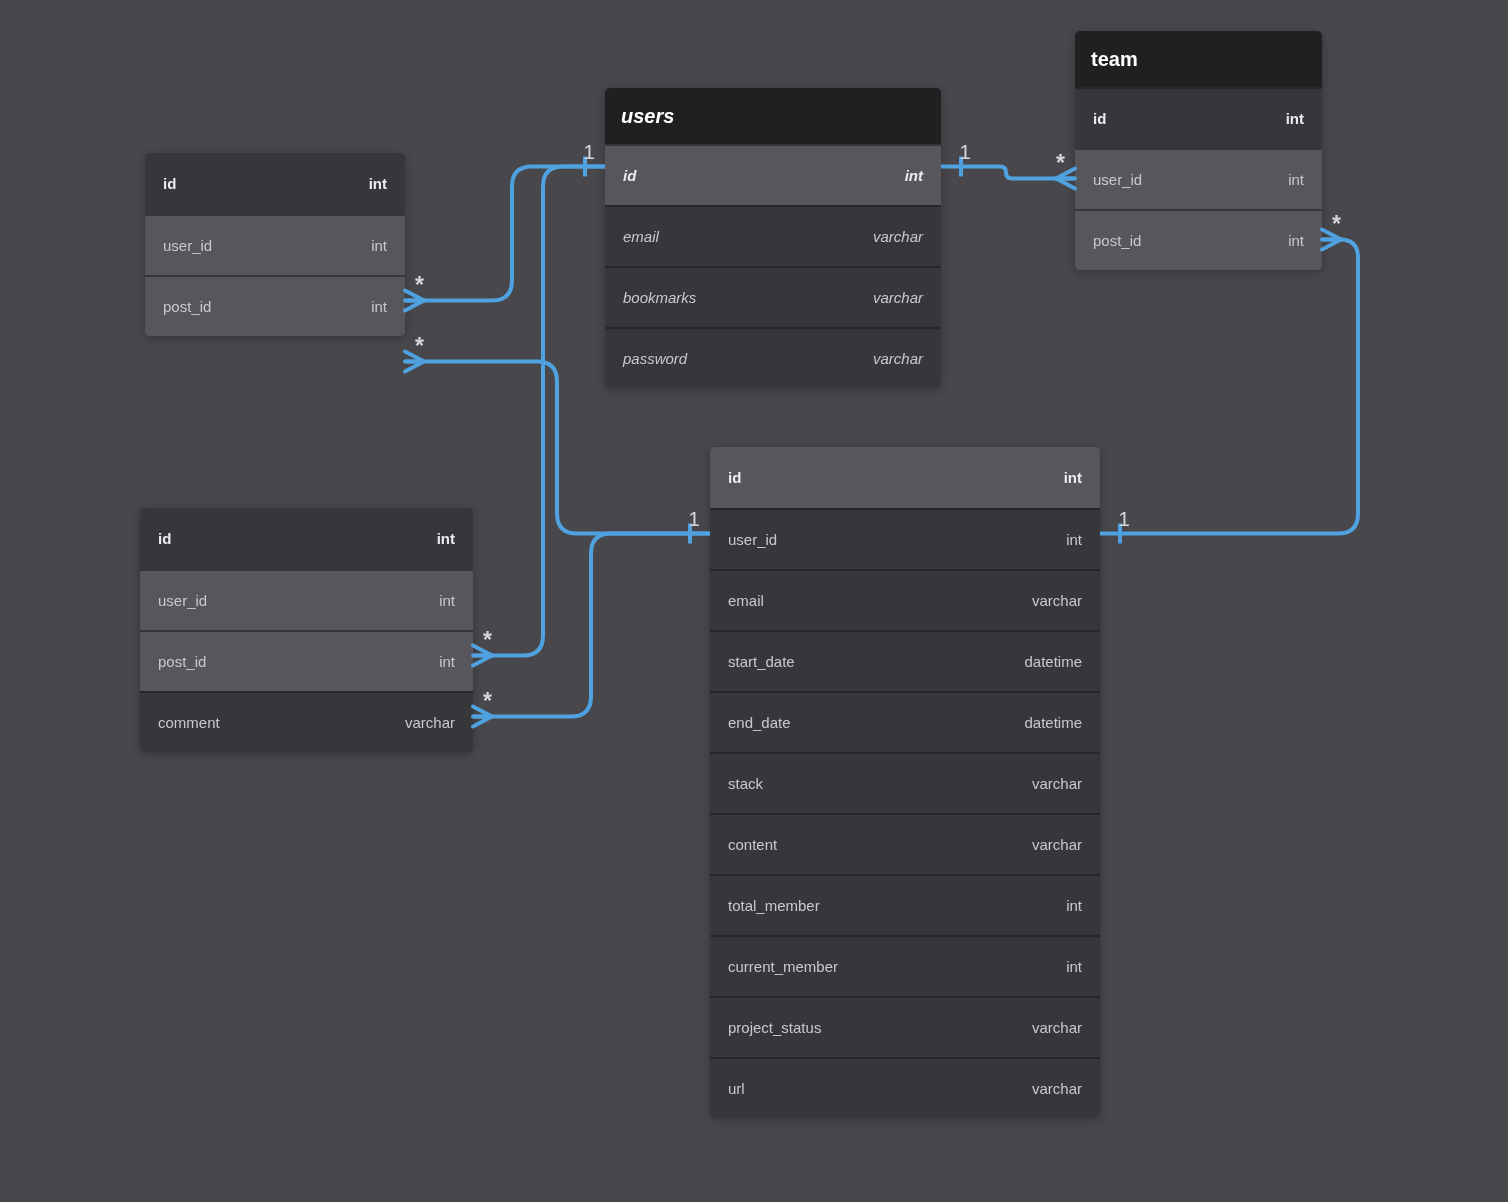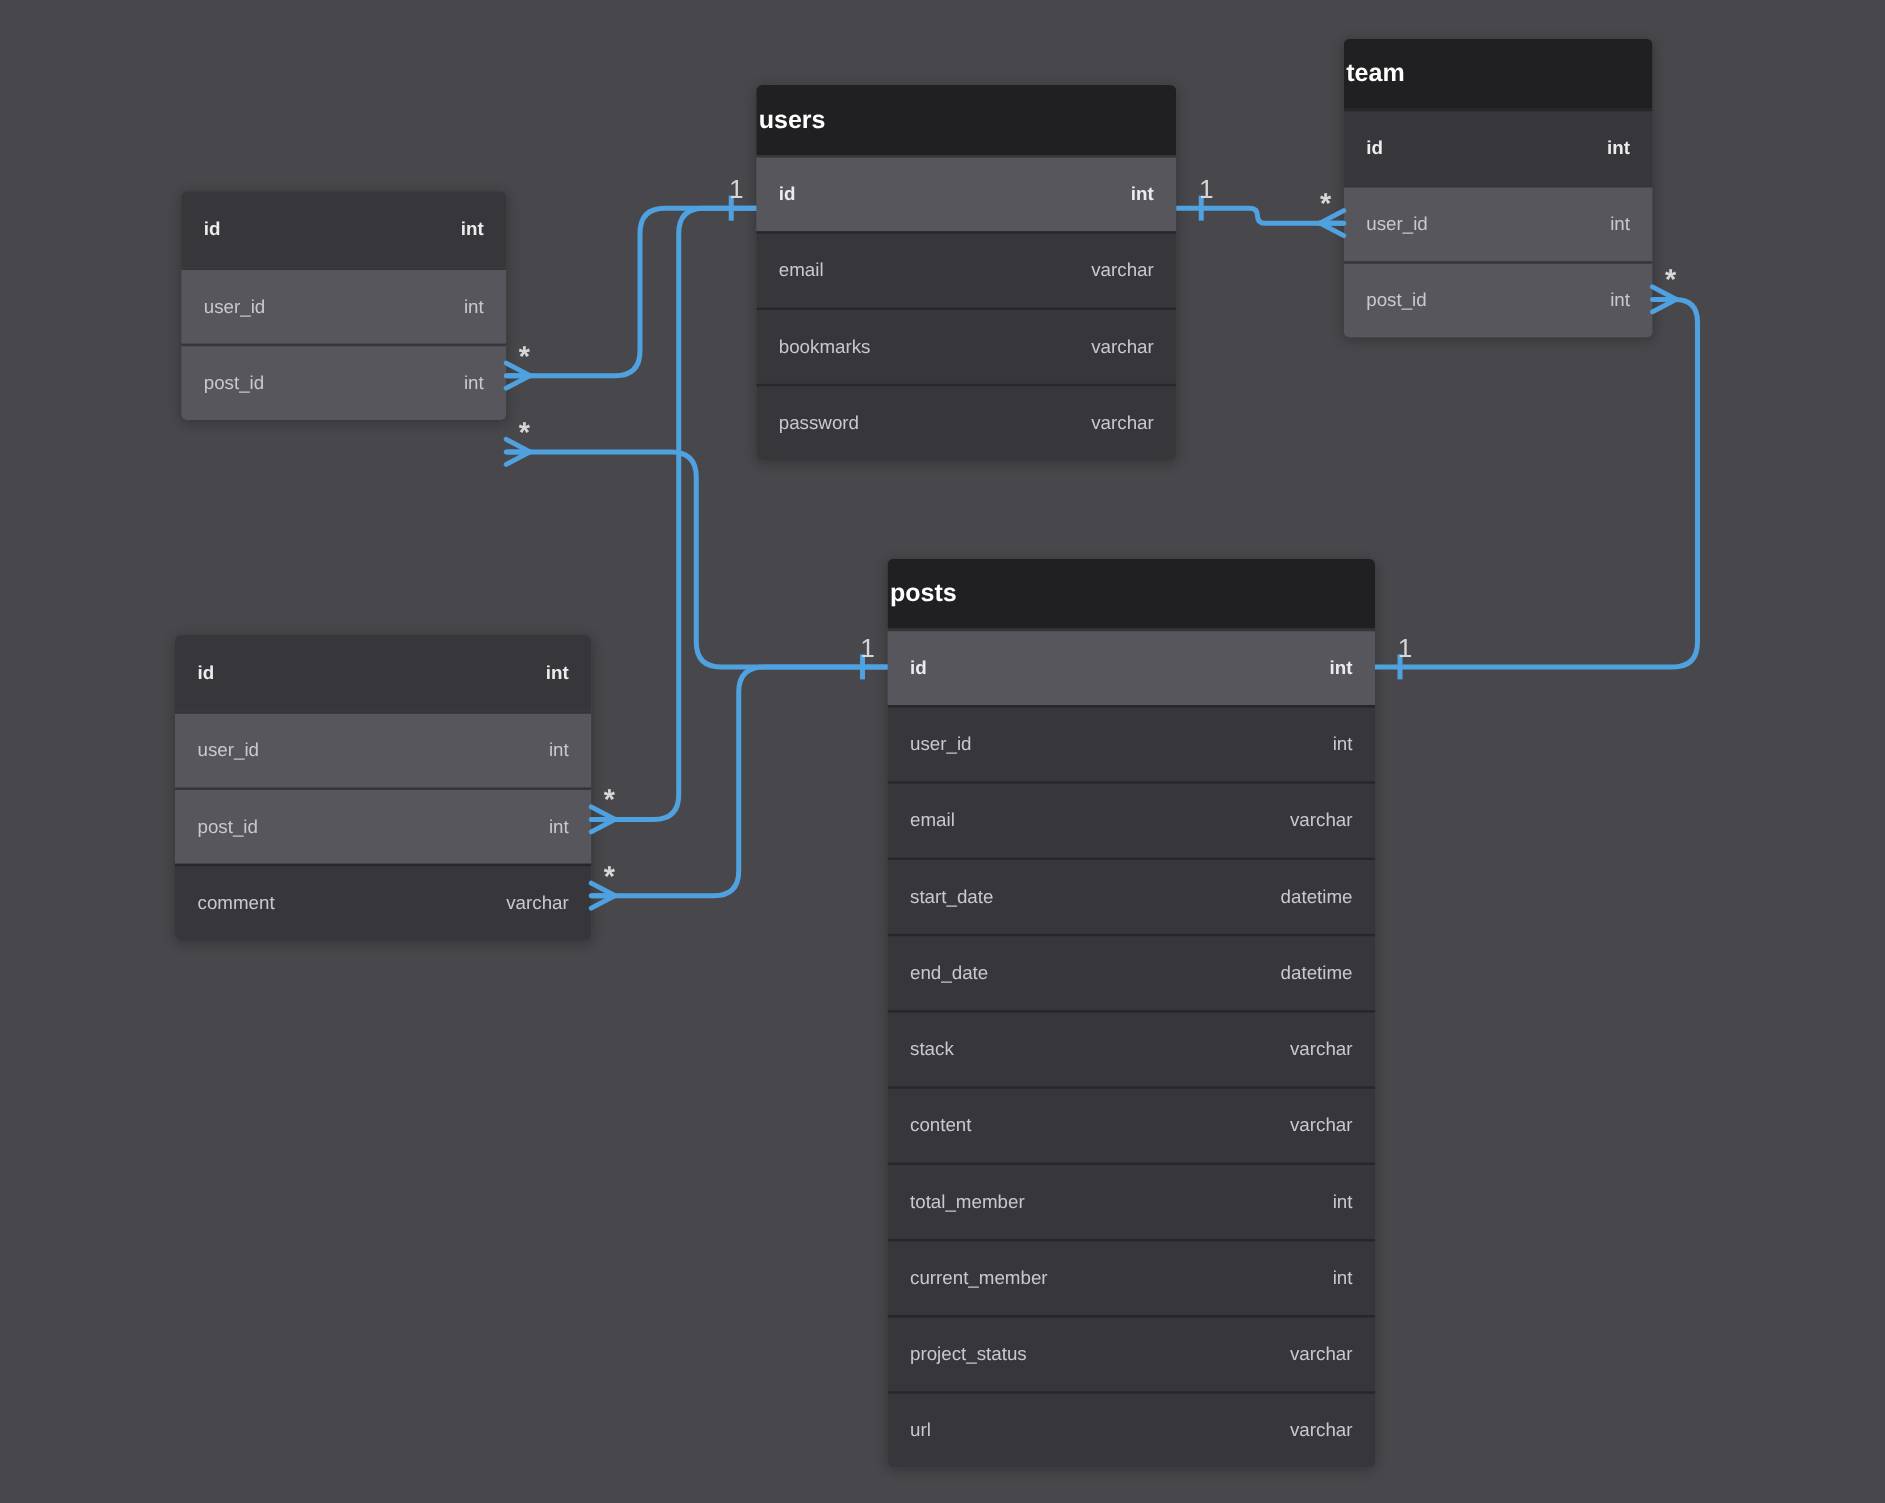--- a/index.html
+++ b/index.html
@@ -24,21 +24,21 @@
     cursor: default;
   }
   .db-table-header {
     background: #202023;
     color: #ffffff;
     font-weight: bold;
     font-size: 20px;
     height: 56px;
     display: flex;
     align-items: center;
-    padding: 0 2px;
+    padding: 0 16px;
     box-sizing: border-box;
   }
   .db-row {
     height: 61px;
     display: flex;
     align-items: center;
     justify-content: space-between;
     padding: 0 18px;
     box-sizing: border-box;
     font-size: 15px;
@@ -76,21 +76,21 @@
         </div>
         <div class="db-row hl">
           <span class="fname">user_id</span>
           <span class="ftype">int</span>
         </div>
         <div class="db-row hl">
           <span class="fname">post_id</span>
           <span class="ftype">int</span>
         </div>
       </div>
-      <div class="db-table" style="left: 605px; top: 68px; width: 336px;">
+      <div class="db-table" style="left: 605px; top: 88px; width: 336px; font-style: italic;">
         <div class="db-table-header">
           <span>users</span>
         </div>
         <div class="db-row hl pk">
           <span class="fname">id</span>
           <span class="ftype">int</span>
         </div>
         <div class="db-row">
           <span class="fname">email</span>
           <span class="ftype">varchar</span>
@@ -133,23 +133,20 @@
         <div class="db-row hl">
           <span class="fname">post_id</span>
           <span class="ftype">int</span>
         </div>
         <div class="db-row">
           <span class="fname">comment</span>
           <span class="ftype">varchar</span>
         </div>
       </div>
       <div class="db-table" style="left: 710px; top: 447px; width: 390px;">
-        <div class="db-table-header">
-          <span>posts</span>
-        </div>
         <div class="db-row hl pk">
           <span class="fname">id</span>
           <span class="ftype">int</span>
         </div>
         <div class="db-row">
           <span class="fname">user_id</span>
           <span class="ftype">int</span>
         </div>
         <div class="db-row">
           <span class="fname">email</span>

